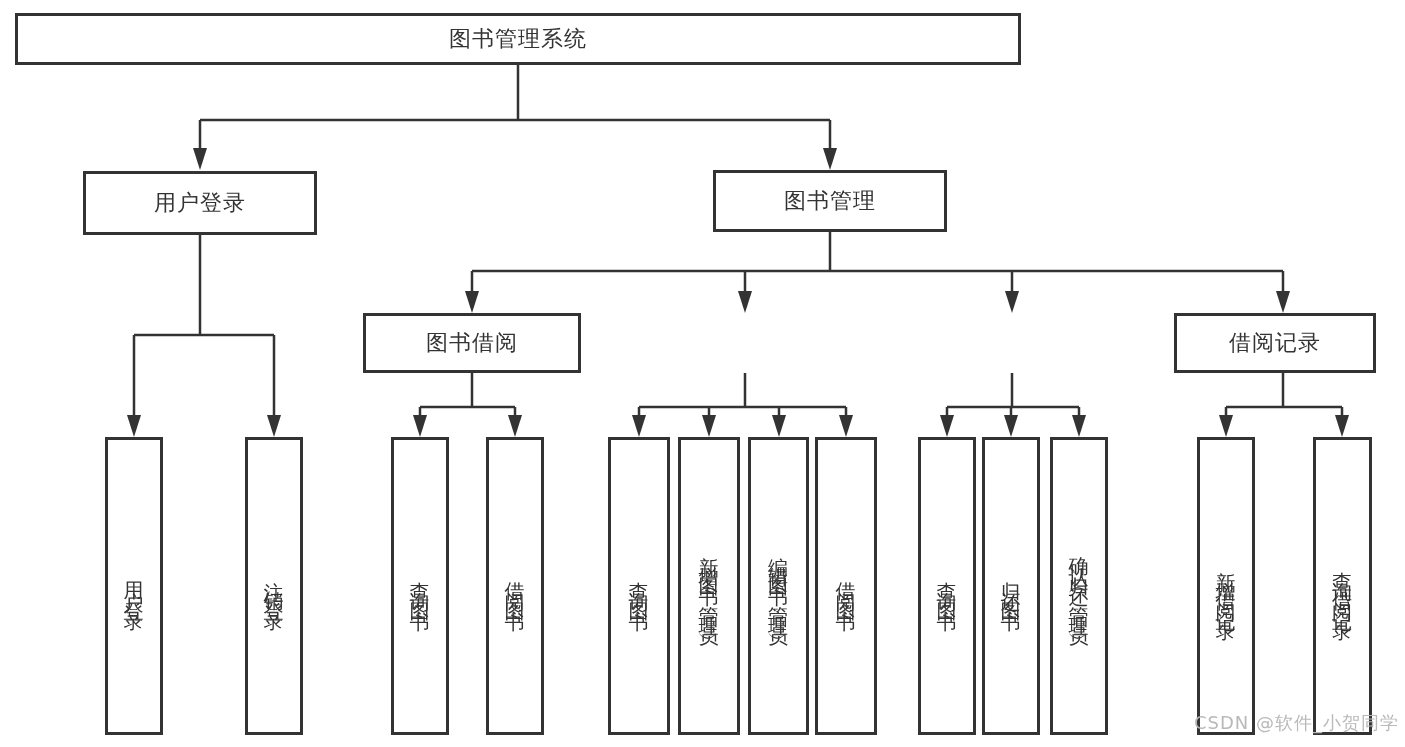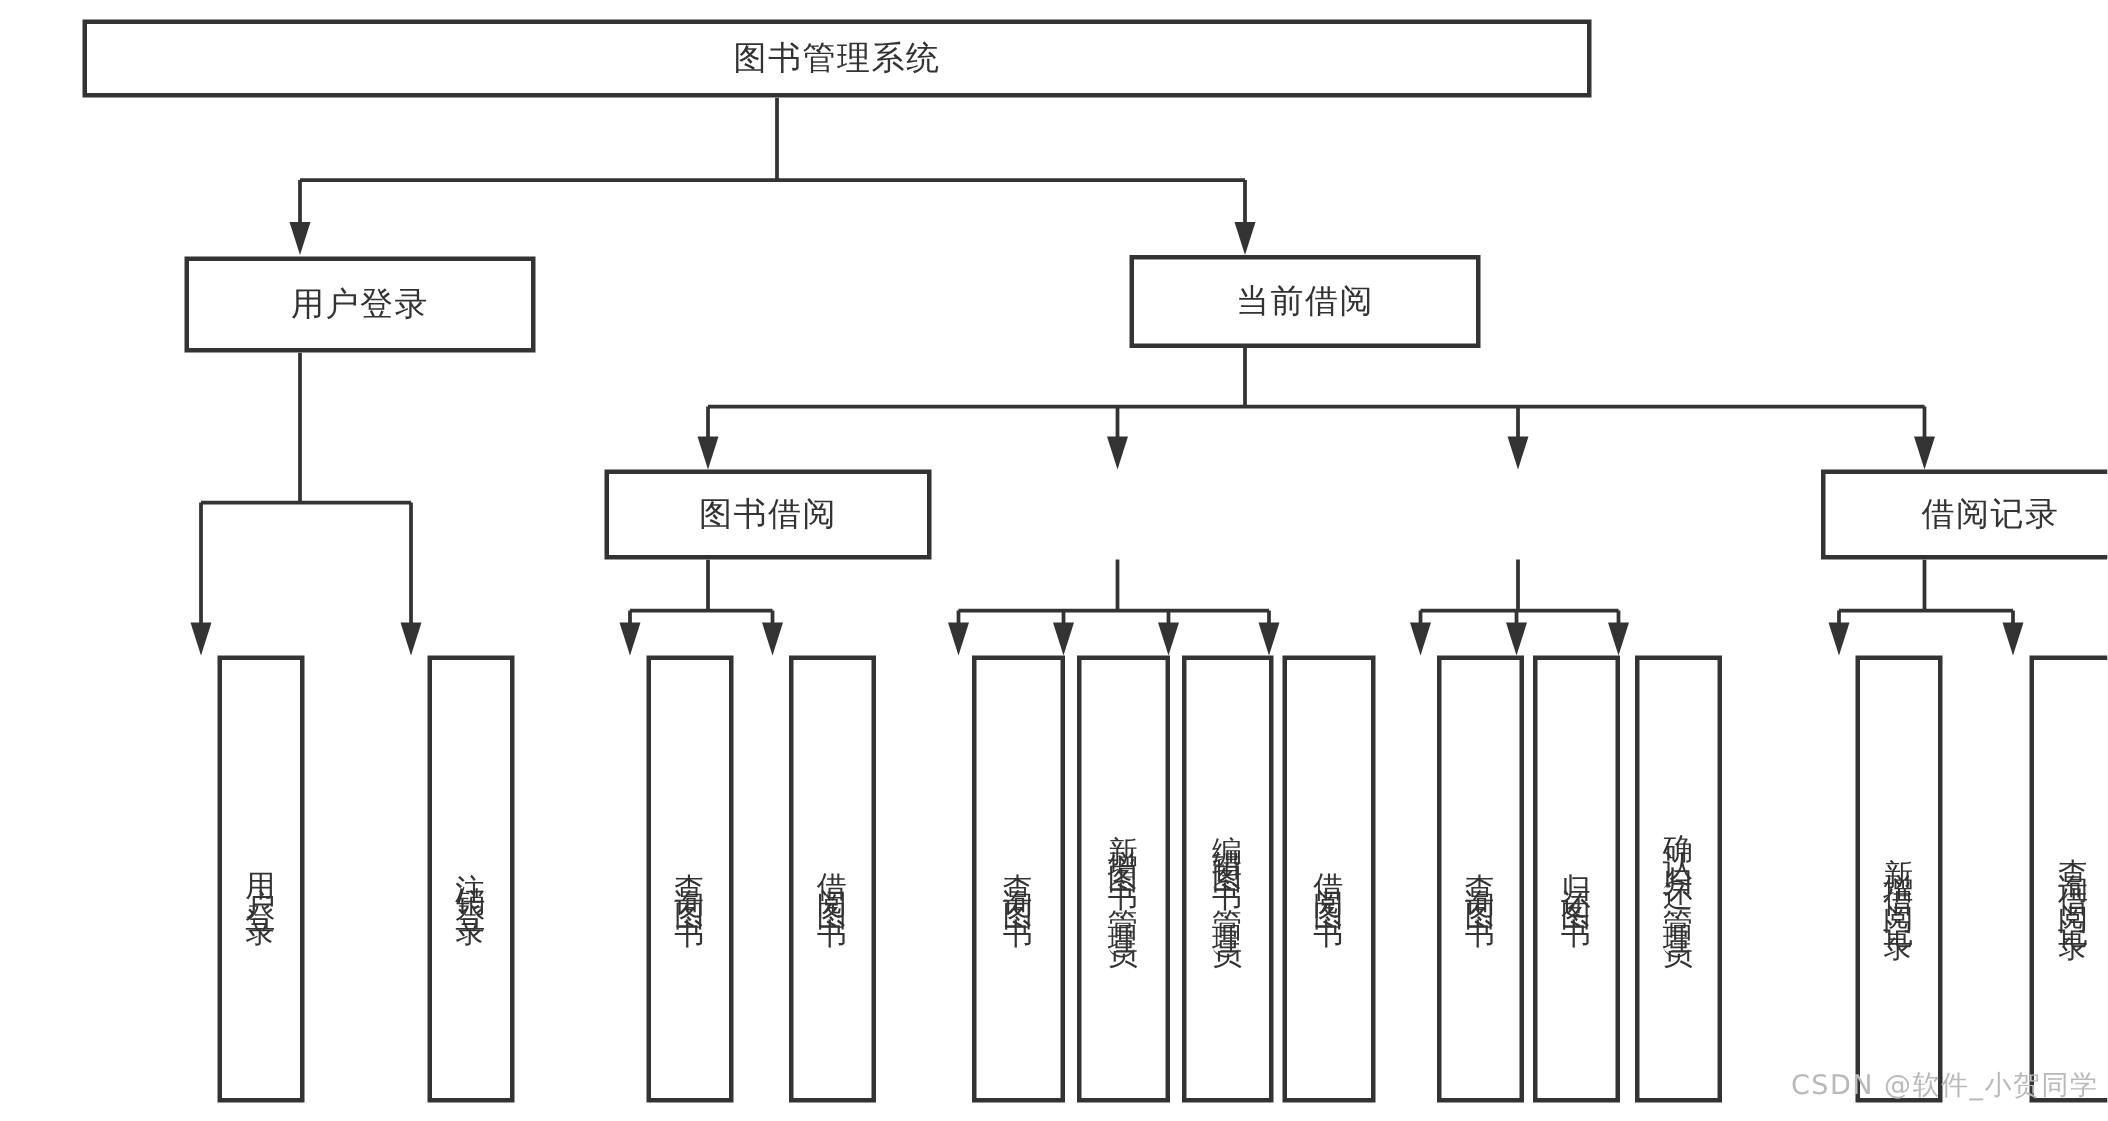--- a/index.html
+++ b/index.html
@@ -3,21 +3,21 @@
 <meta charset="utf-8">
 <style>
   html,body{margin:0;padding:0;background:#ffffff;}
   .stage{
     position:relative;width:1405px;height:747px;background:#ffffff;
     font-family:"DejaVu Sans","Liberation Sans",sans-serif;color:#333333;overflow:hidden;
   }
   .connectors{position:absolute;left:0;top:0;}
   .box{
     position:absolute;background:#ffffff;border:3px solid #333333;box-sizing:border-box;
-    display:flex;align-items:center;justify-content:center;margin-left:40px;
+    display:flex;align-items:center;justify-content:center;
   }
   .h-label{font-size:22px;letter-spacing:1px;color:#333333;white-space:nowrap;}
   .v-label{
     writing-mode:vertical-rl;text-orientation:mixed;
     font-size:20px;letter-spacing:10px;color:#333333;line-height:1;
   }
   .watermark{
     position:absolute;top:711px;right:6px;font-size:18px;color:#b9b9b9;
     letter-spacing:1px;white-space:nowrap;
   }
@@ -60,27 +60,27 @@
   </svg>
 
   <div class="box" style="left:15px;top:13px;width:1006px;height:52px">
     <span class="h-label">图书管理系统</span>
   </div>
 
   <div class="box" style="left:83px;top:171px;width:234px;height:64px">
     <span class="h-label">用户登录</span>
   </div>
   <div class="box" style="left:713px;top:170px;width:234px;height:62px">
-    <span class="h-label">当前借阅</span>
+    <span class="h-label">图书管理</span>
   </div>
 
   <div class="box" style="left:363px;top:313px;width:218px;height:60px">
     <span class="h-label">图书借阅</span>
   </div>
-  <div class="box" style="left:1174px;top:313px;width:226px;height:60px">
+  <div class="box" style="left:1174px;top:313px;width:202px;height:60px">
     <span class="h-label">借阅记录</span>
   </div>
 
   <div class="box" style="left:105px;top:437px;width:58px;height:298px">
     <span class="v-label">用户登录</span>
   </div>
   <div class="box" style="left:245px;top:437px;width:58px;height:298px">
     <span class="v-label">注销登录</span>
   </div>
 

